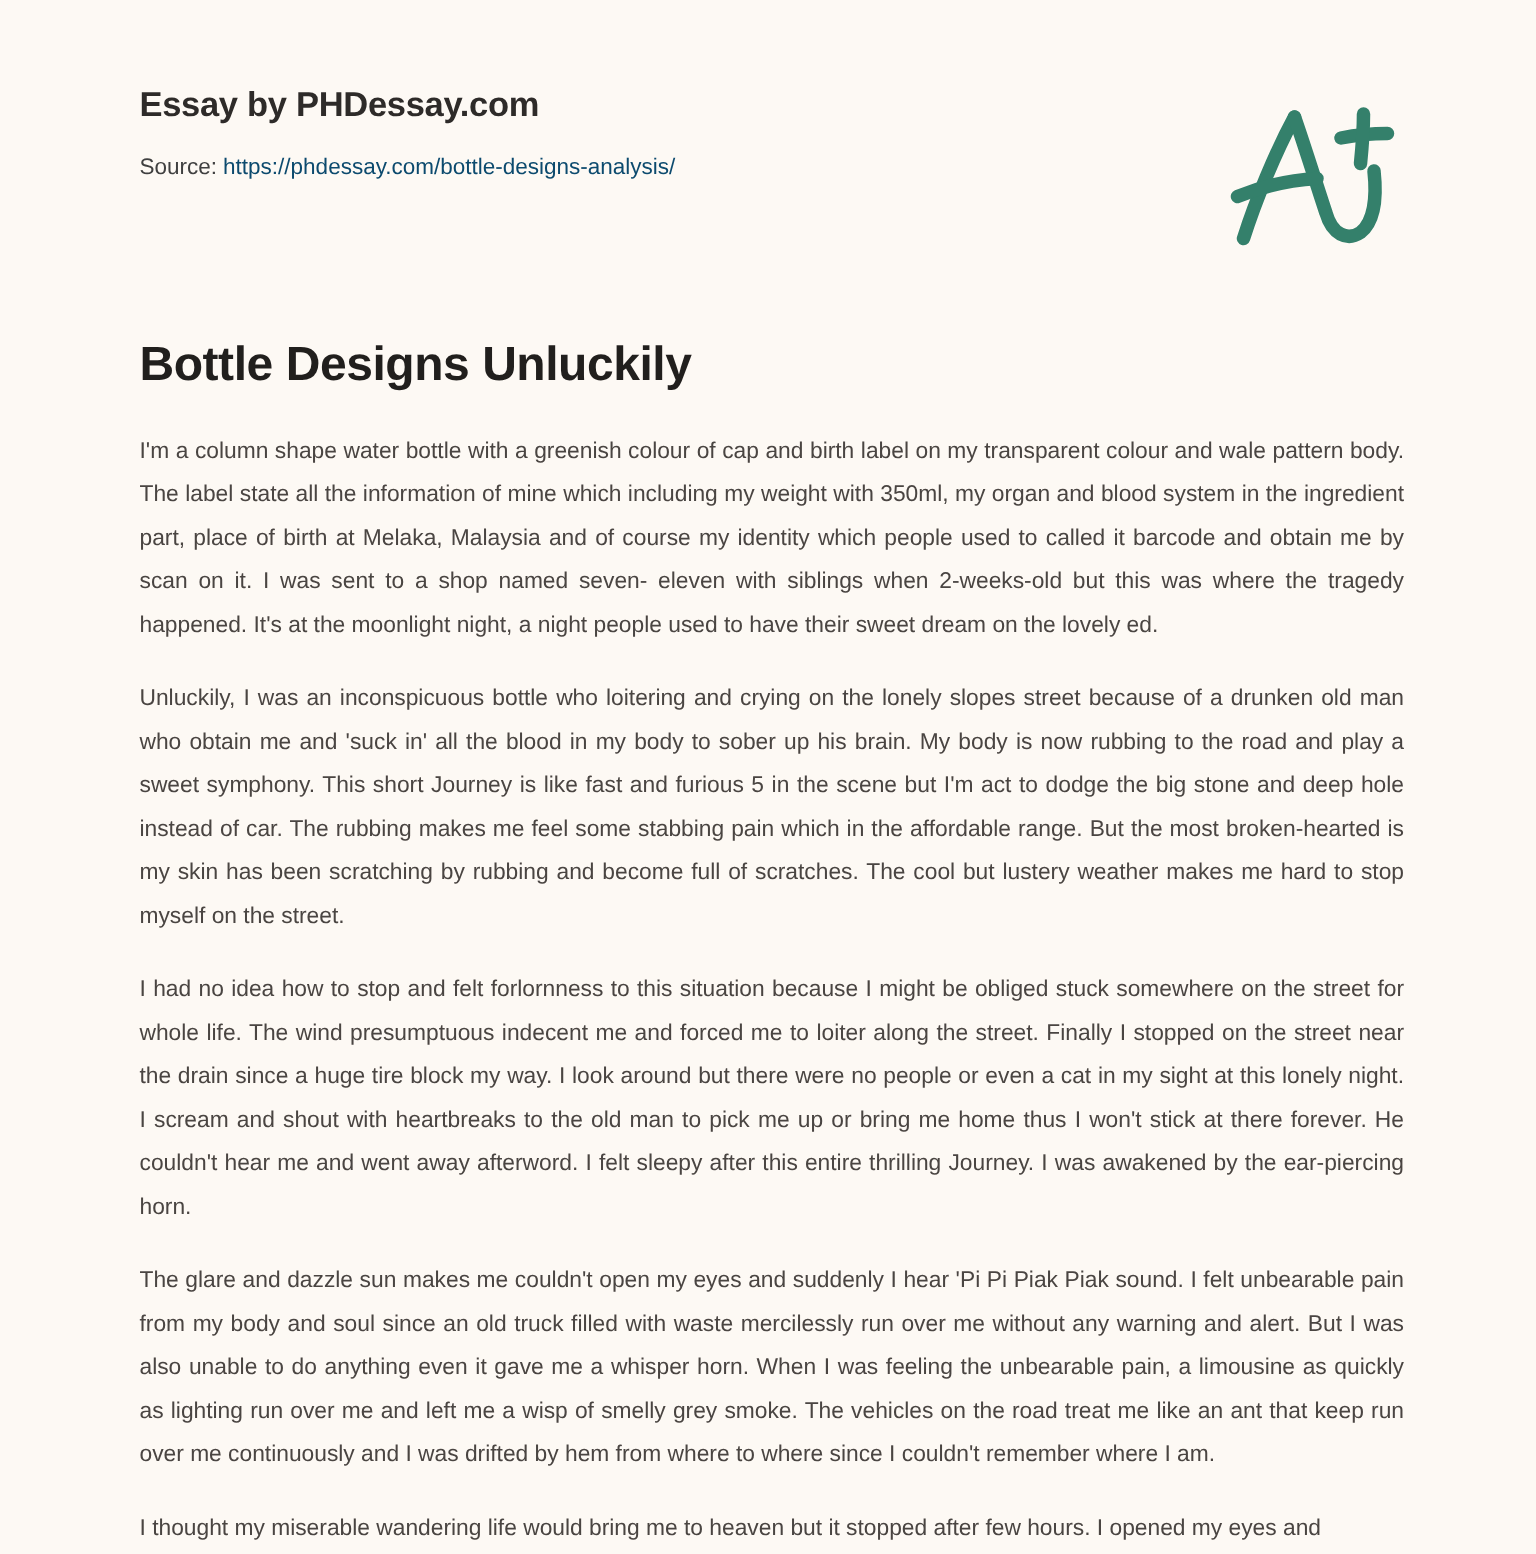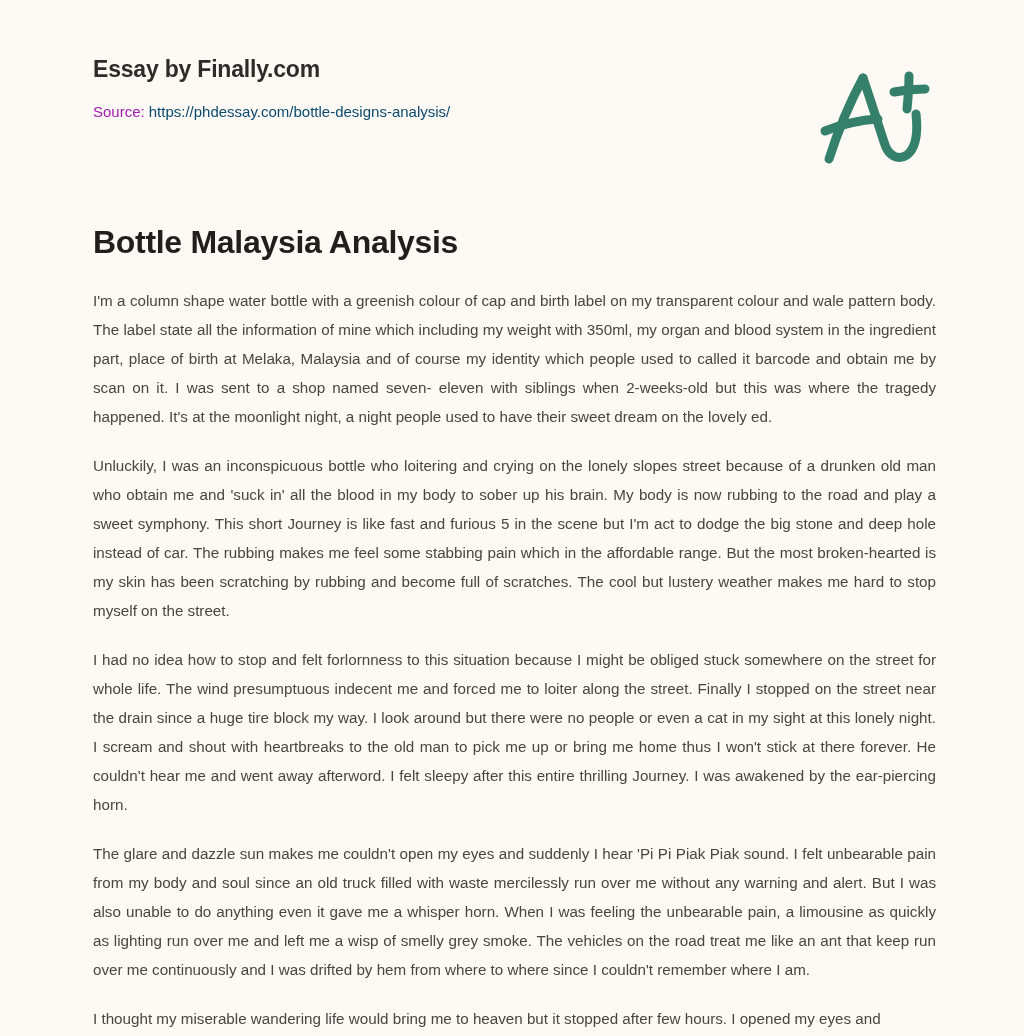--- a/index.html
+++ b/index.html
@@ -43,21 +43,21 @@
 
   .source-line {
     margin-top: 17px;
     font-size: 15px;
     line-height: 1.4;
     color: #8e8a86;
     white-space: nowrap;
   }
 
   .source-label {
-    color: #a21caf;
+    color: #404040;
   }
 
   .source-url {
     color: #0c4a6e;
     text-decoration: none;
     margin-left: 4px;
   }
 
   
   .logo {
@@ -108,21 +108,21 @@
     margin-bottom: 0;
     text-align: left;
   }
 </style>
 </head>
 <body>
 
 <div class="page">
 
   <div class="header">
-    <h1 class="brand-title">Essay by Finally.com</h1>
+    <h1 class="brand-title">Essay by PHDessay.com</h1>
     <div class="source-line">
       <span class="source-label">Source:</span><a class="source-url" href="#">https://phdessay.com/bottle-designs-analysis/</a>
     </div>
   </div>
 
   <div class="logo">
     <svg viewBox="0 0 120 105" xmlns="http://www.w3.org/2000/svg" aria-hidden="true">
       <g fill="none" stroke="#34806b" stroke-linecap="round" stroke-linejoin="round">
 
         <path d="M17 97 C 25 72, 38 40, 51 16" stroke-width="9"></path>
@@ -131,21 +131,21 @@
 
         <path d="M13 69 C 28 63, 48 58, 66 57" stroke-width="9"></path>
 
         <path d="M82 30 C 92 28, 103 27, 113 27" stroke-width="9"></path>
 
         <path d="M97 14 C 97 25, 96 37, 95 47" stroke-width="9"></path>
       </g>
     </svg>
   </div>
 
-  <h2 class="essay-title">Bottle Malaysia Analysis</h2>
+  <h2 class="essay-title">Bottle Designs Unluckily</h2>
 
   <div class="body-content">
     <p>I'm a column shape water bottle with a greenish colour of cap and birth label on my transparent colour and wale pattern body. The label state all the information of mine which including my weight with 350ml, my organ and blood system in the ingredient part, place of birth at Melaka, Malaysia and of course my identity which people used to called it barcode and obtain me by scan on it. I was sent to a shop named seven- eleven with siblings when 2-weeks-old but this was where the tragedy happened. It's at the moonlight night, a night people used to have their sweet dream on the lovely ed.</p>
     <p>Unluckily, I was an inconspicuous bottle who loitering and crying on the lonely slopes street because of a drunken old man who obtain me and 'suck in' all the blood in my body to sober up his brain. My body is now rubbing to the road and play a sweet symphony. This short Journey is like fast and furious 5 in the scene but I'm act to dodge the big stone and deep hole instead of car. The rubbing makes me feel some stabbing pain which in the affordable range. But the most broken-hearted is my skin has been scratching by rubbing and become full of scratches. The cool but lustery weather makes me hard to stop myself on the street.</p>
     <p>I had no idea how to stop and felt forlornness to this situation because I might be obliged stuck somewhere on the street for whole life. The wind presumptuous indecent me and forced me to loiter along the street. Finally I stopped on the street near the drain since a huge tire block my way. I look around but there were no people or even a cat in my sight at this lonely night. I scream and shout with heartbreaks to the old man to pick me up or bring me home thus I won't stick at there forever. He couldn't hear me and went away afterword. I felt sleepy after this entire thrilling Journey. I was awakened by the ear-piercing horn.</p>
     <p>The glare and dazzle sun makes me couldn't open my eyes and suddenly I hear 'Pi Pi Piak Piak sound. I felt unbearable pain from my body and soul since an old truck filled with waste mercilessly run over me without any warning and alert. But I was also unable to do anything even it gave me a whisper horn. When I was feeling the unbearable pain, a limousine as quickly as lighting run over me and left me a wisp of smelly grey smoke. The vehicles on the road treat me like an ant that keep run over me continuously and I was drifted by hem from where to where since I couldn't remember where I am.</p>
     <p>I thought my miserable wandering life would bring me to heaven but it stopped after few hours. I opened my eyes and realized that I was stuck by an old towering tree because the old roots locked me firmly. In this sad moment, I remember and missed my siblings, missed the days we chatting together happily. I think they might be sent back to the place we birth to refill the blood now, they might be missed me also. I remember t</p>
   </div>
 
 </div>

